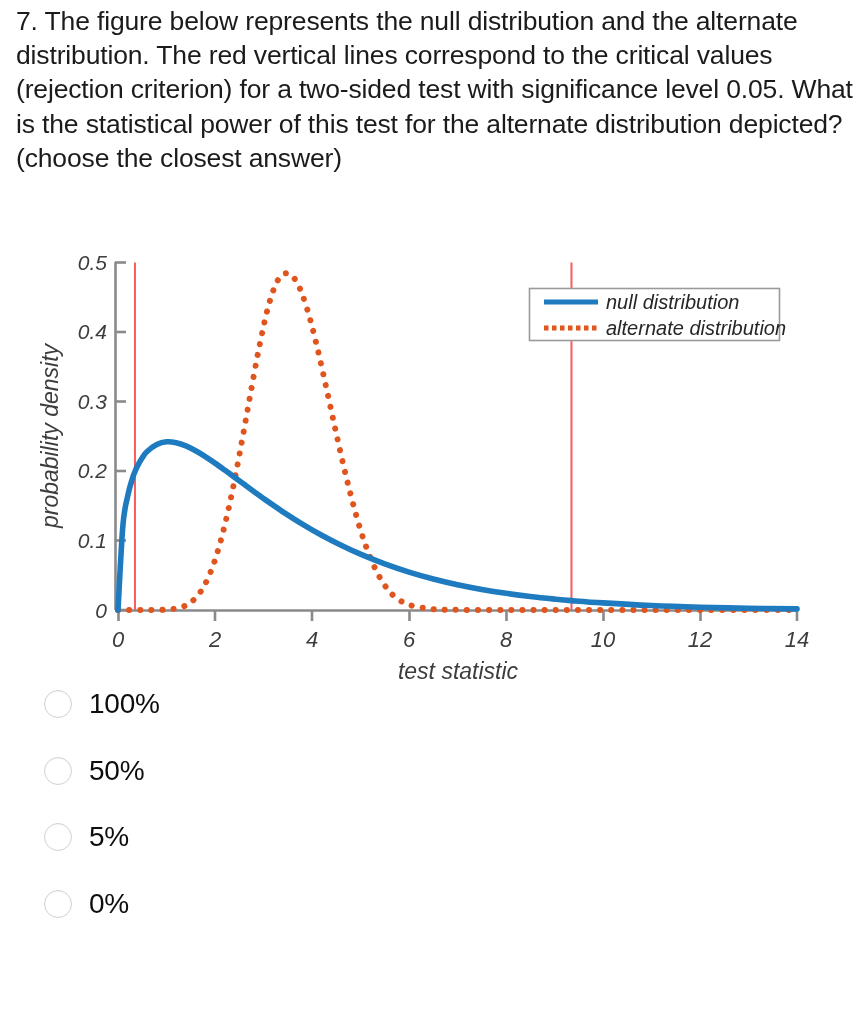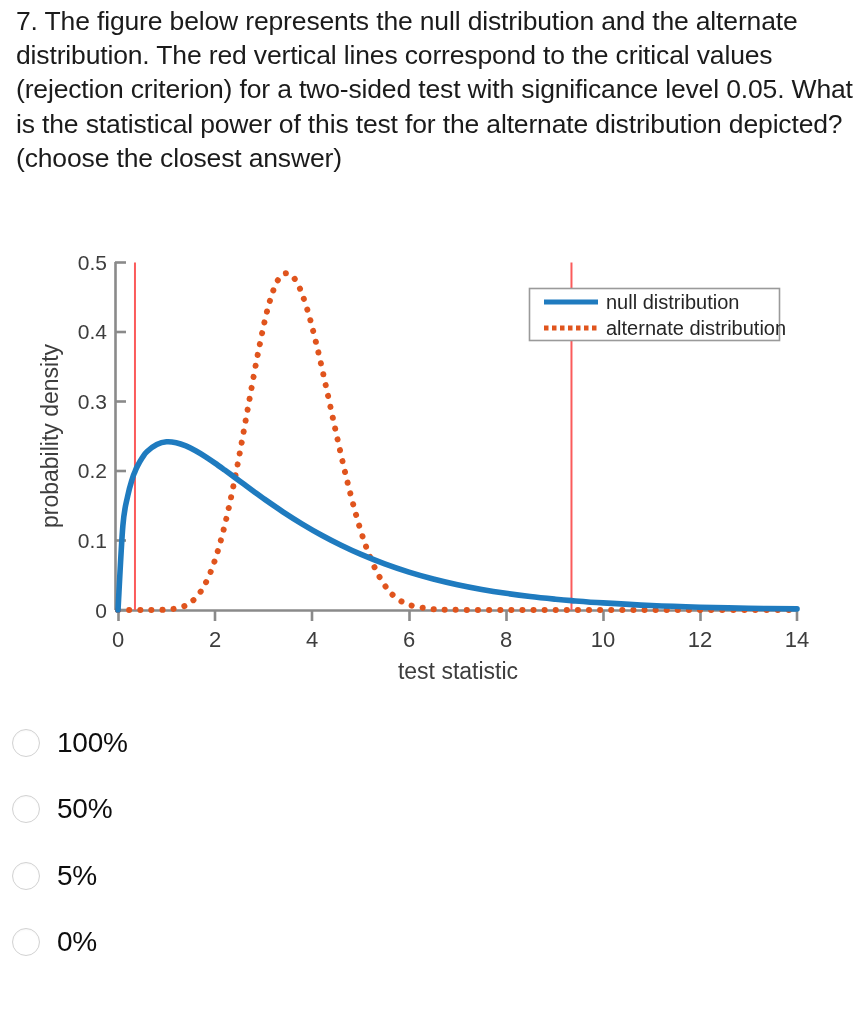--- a/index.html
+++ b/index.html
@@ -32,34 +32,36 @@
     font-weight: 400;
   }
 
   
   #figure {
     position: absolute;
     left: 0px;
     top: 243px;
     width: 867px;
     height: 440px;
+    font-style: italic;
   }
   #figure-svg { display: block; }
 
   
   #answers {
     position: absolute;
     left: 0px;
     top: 690px;
     width: 500px;
   }
   .answer-row {
     display: flex;
-    align-items: flex-end;
+    align-items: flex-start;
     height: 66.5px;
+    padding-left: 32px;
   }
   .radio {
     width: 26px;
     height: 26px;
     border-radius: 50%;
     border: 1.6px solid #d2d2d2;
     background: #ffffff;
     box-shadow: inset 0 1px 2px rgba(0,0,0,0.035);
     margin-left: 12px;
     flex: 0 0 auto;

